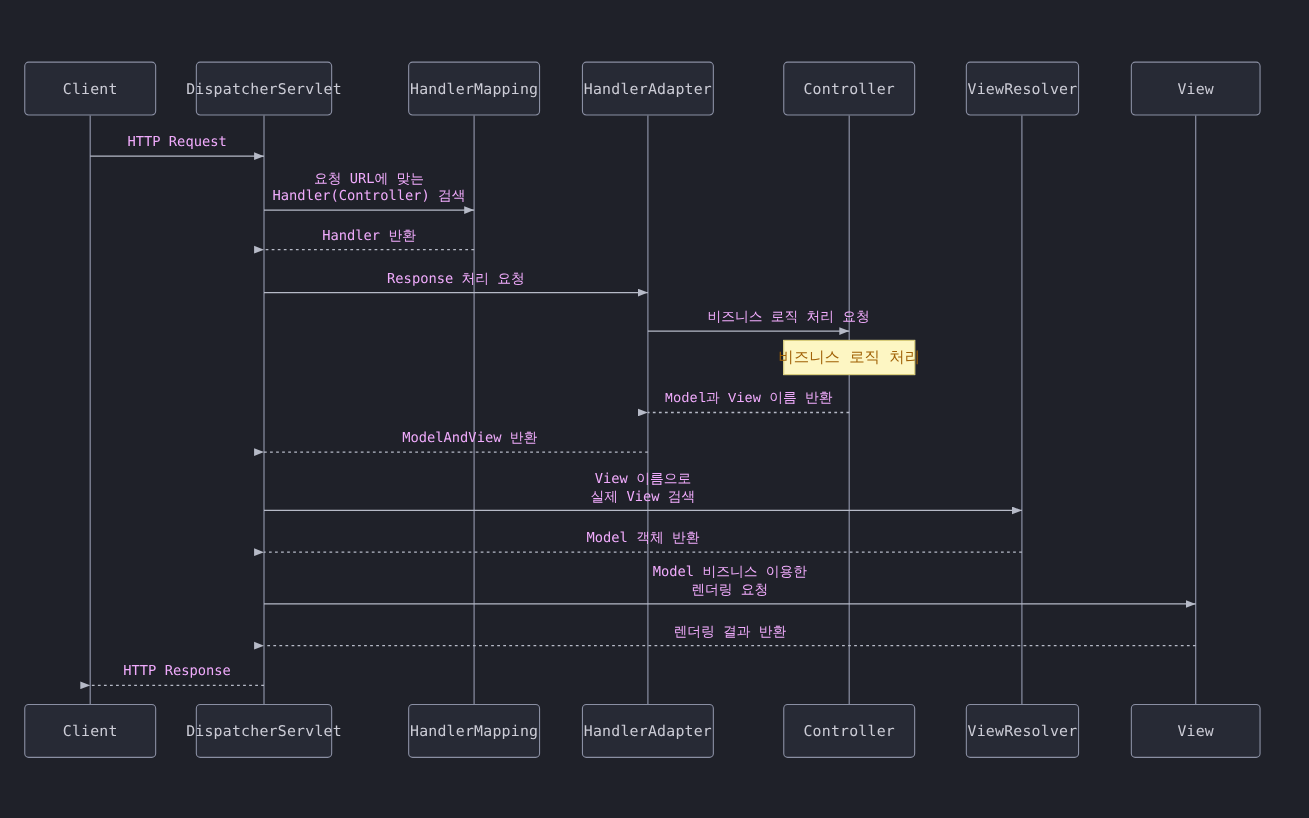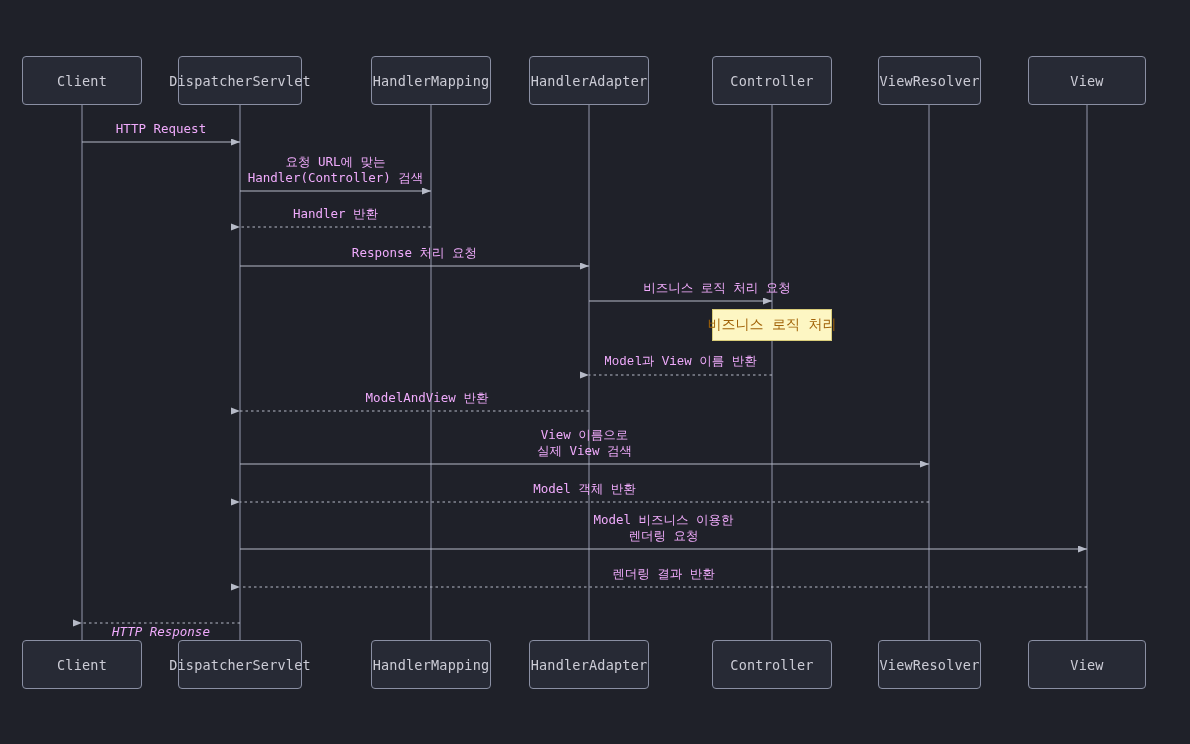--- a/index.html
+++ b/index.html
@@ -153,20 +153,20 @@
       <div class="msg-label" style="left: 414.5px; top: 261px;">Response 처리 요청</div>
       <div class="msg-label" style="left: 717px; top: 296px;">비즈니스 로직 처리 요청</div>
       <div class="msg-label" style="left: 680.5px; top: 370px; font-family: Liberation Mono, monospace;">Model과 View 이름 반환</div>
       <div class="msg-label" style="left: 427px; top: 406px;">ModelAndView 반환</div>
       <div class="msg-label" style="left: 584.5px; top: 459px;">View 이름으로
 실제 View 검색</div>
       <div class="msg-label" style="left: 584.5px; top: 497px;">Model 객체 반환</div>
       <div class="msg-label" style="left: 663.5px; top: 544px;">Model 비즈니스 이용한
 렌더링 요청</div>
       <div class="msg-label" style="left: 663.5px; top: 582px;">렌더링 결과 반환</div>
-      <div class="msg-label" style="left: 161px; top: 640px; font-style: italic;">HTTP Response</div>
+      <div class="msg-label" style="left: 161px; top: 618px;">HTTP Response</div>
     </div>
   <div id="notes">
       <div class="note-box" style="left: 712px; top: 309px; width: 120px; height: 32px;">
         <span class="note-label">비즈니스 로직 처리</span>
       </div>
     </div>
 </div>
 
 </body></html>

